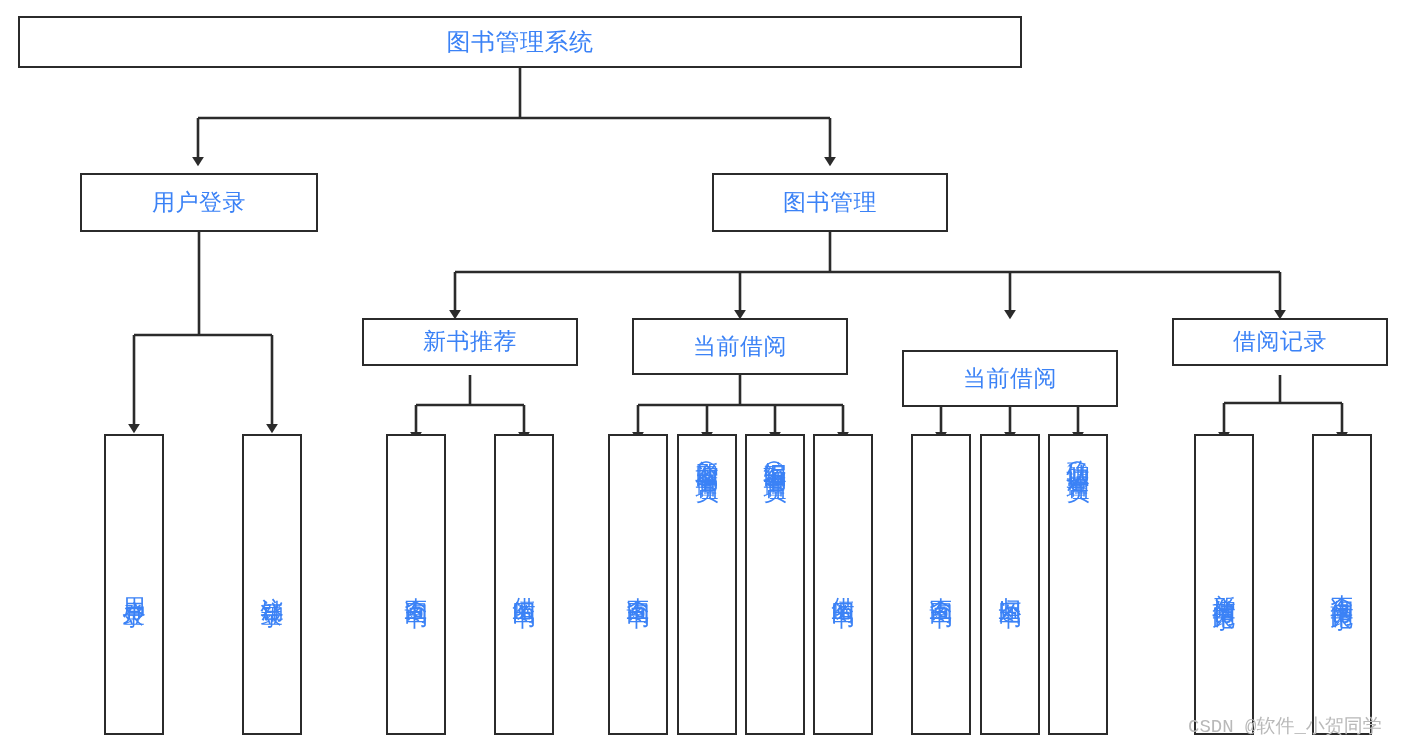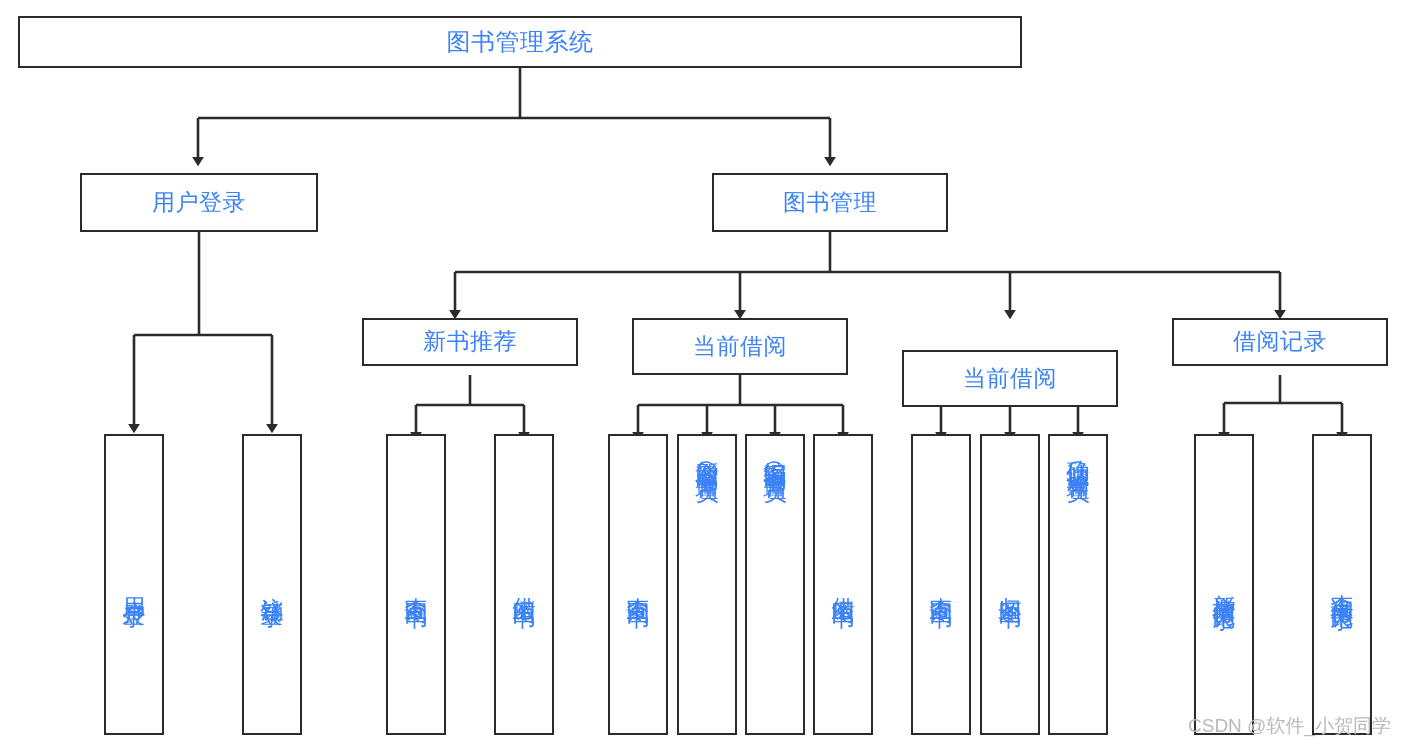--- a/index.html
+++ b/index.html
@@ -68,21 +68,21 @@
     padding-top: 0;
   }
   #watermark {
     position: absolute;
     left: 1188px;
     top: 713px;
     font-size: 19px;
     color: #b9b9b9;
     white-space: nowrap;
     z-index: 5;
-    font-family: Liberation Sans, sans-serif;
+    font-family: Liberation Mono, monospace;
   }
 </style>
 </head>
 <body>
 
 <div id="diagram-root">
 
   <svg id="edges" viewBox="0 0 1405 747" xmlns="http://www.w3.org/2000/svg">
     <defs>
       <marker id="arrow" markerWidth="10" markerHeight="12" refX="1.2" refY="6" orient="auto" markerUnits="userSpaceOnUse">

